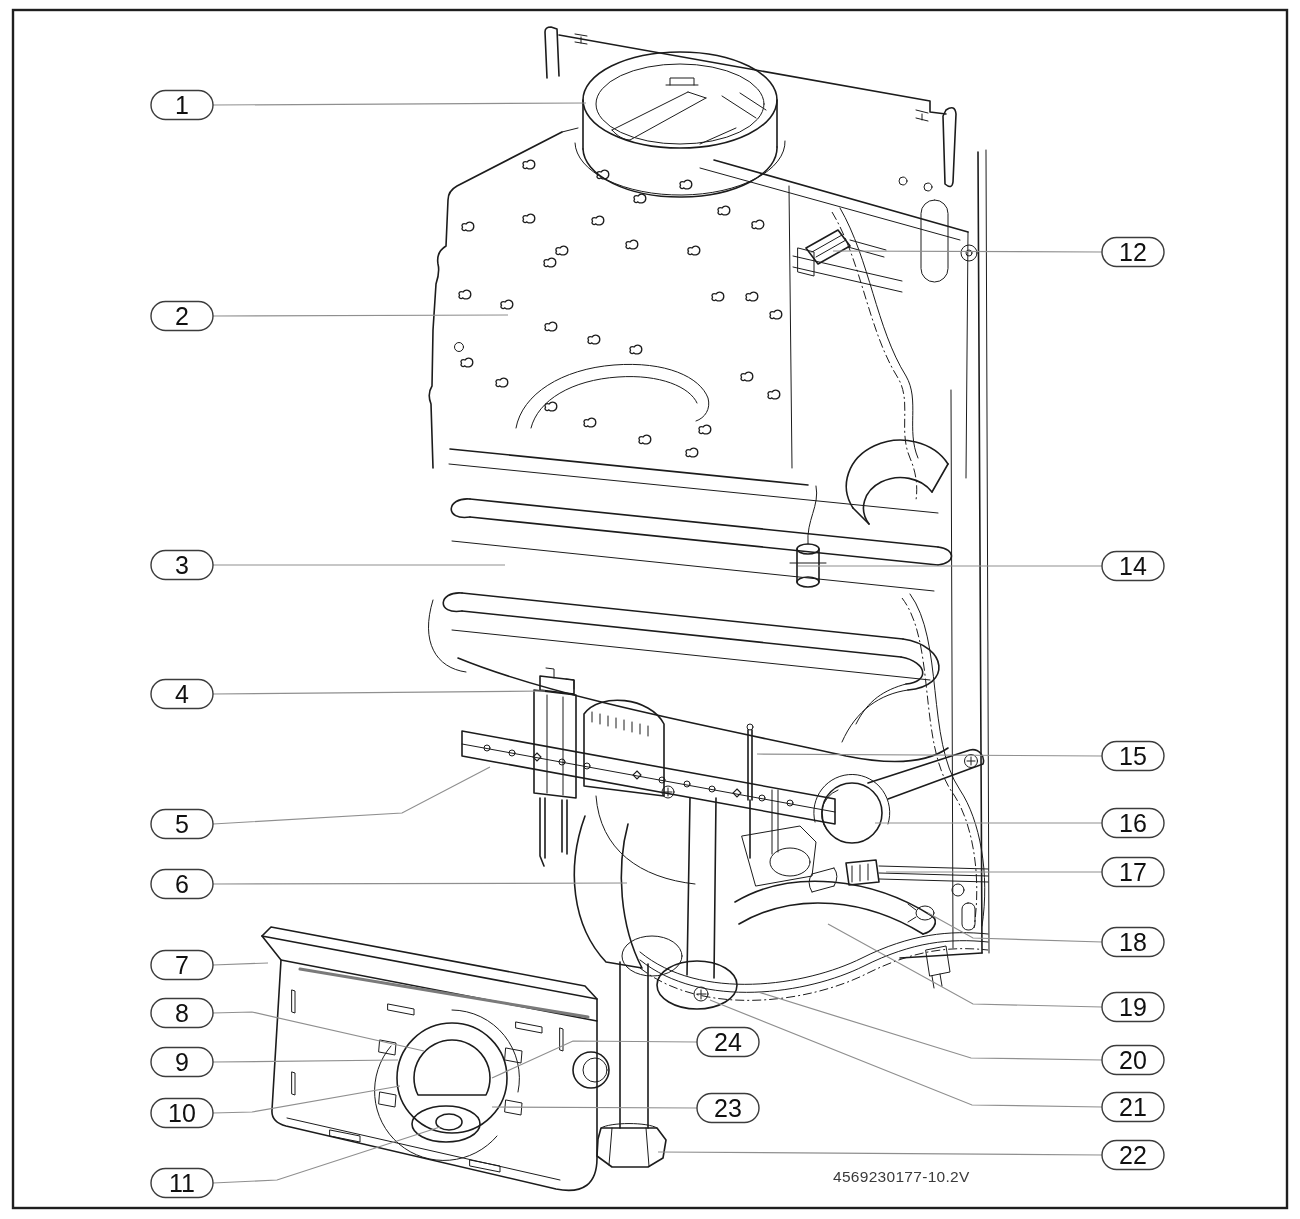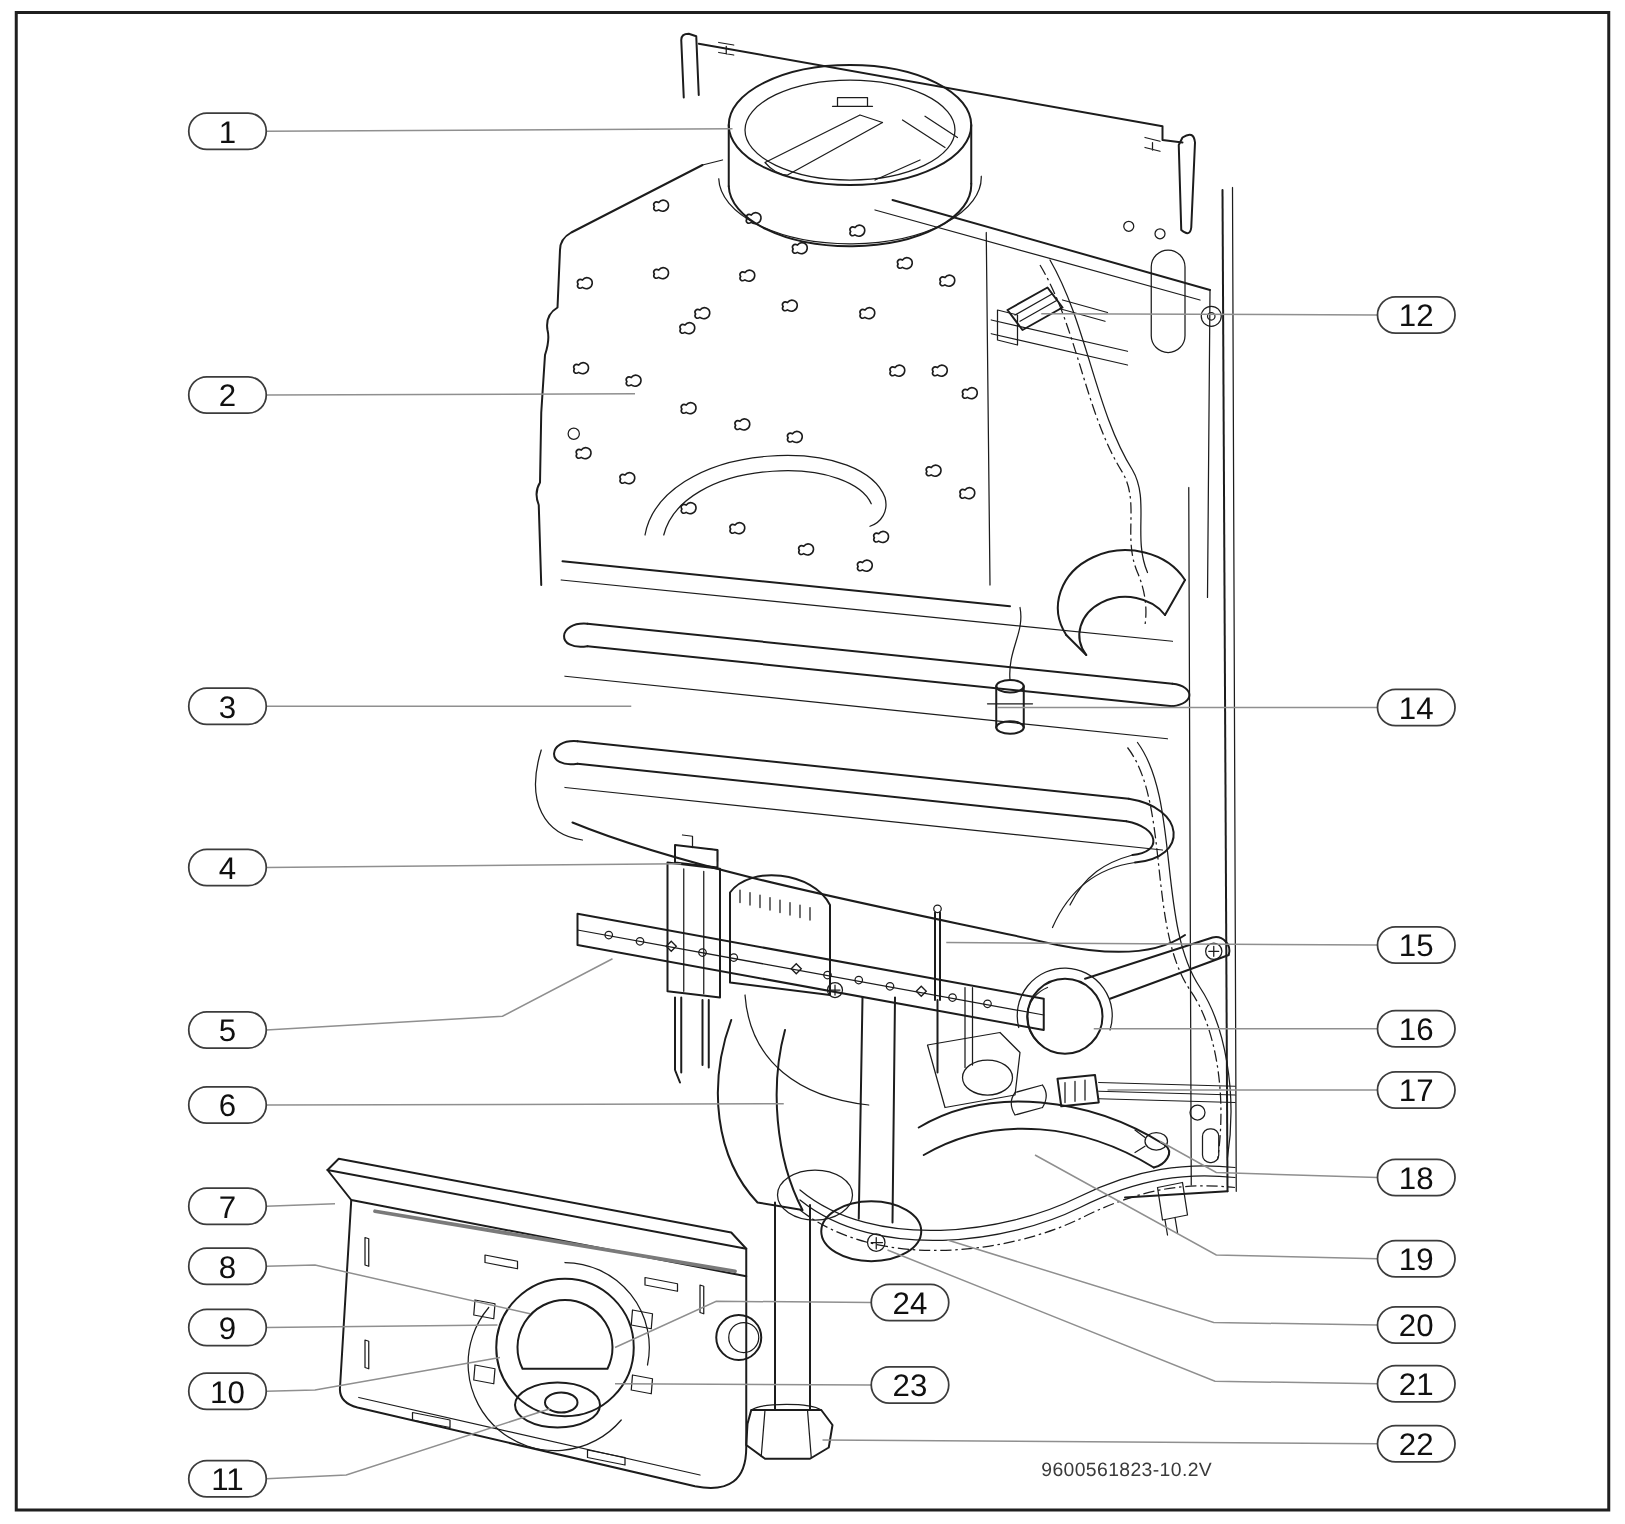--- a/index.html
+++ b/index.html
@@ -340,14 +340,14 @@
           <rect x="697" y="1027.5" width="62" height="29" rx="14.5" class="bubble" fill="#ffffff" stroke="#3c3c3c"></rect>
           <text x="728" y="1051" text-anchor="middle" class="bubble-label" fill="#101010">24</text>
         </g>
         <g>
           <rect x="697" y="1093.5" width="62" height="29" rx="14.5" class="bubble" fill="#ffffff" stroke="#3c3c3c"></rect>
           <text x="728" y="1117" text-anchor="middle" class="bubble-label" fill="#101010">23</text>
         </g>
       </g>
   </svg>
 
-  <div class="code-label" style="left:833px; top:1168px;">9600561823-10.2V</div>
+  <div class="code-label" style="left:833px; top:1168px;">4569230177-10.2V</div>
 </div>
 
 </body></html>

